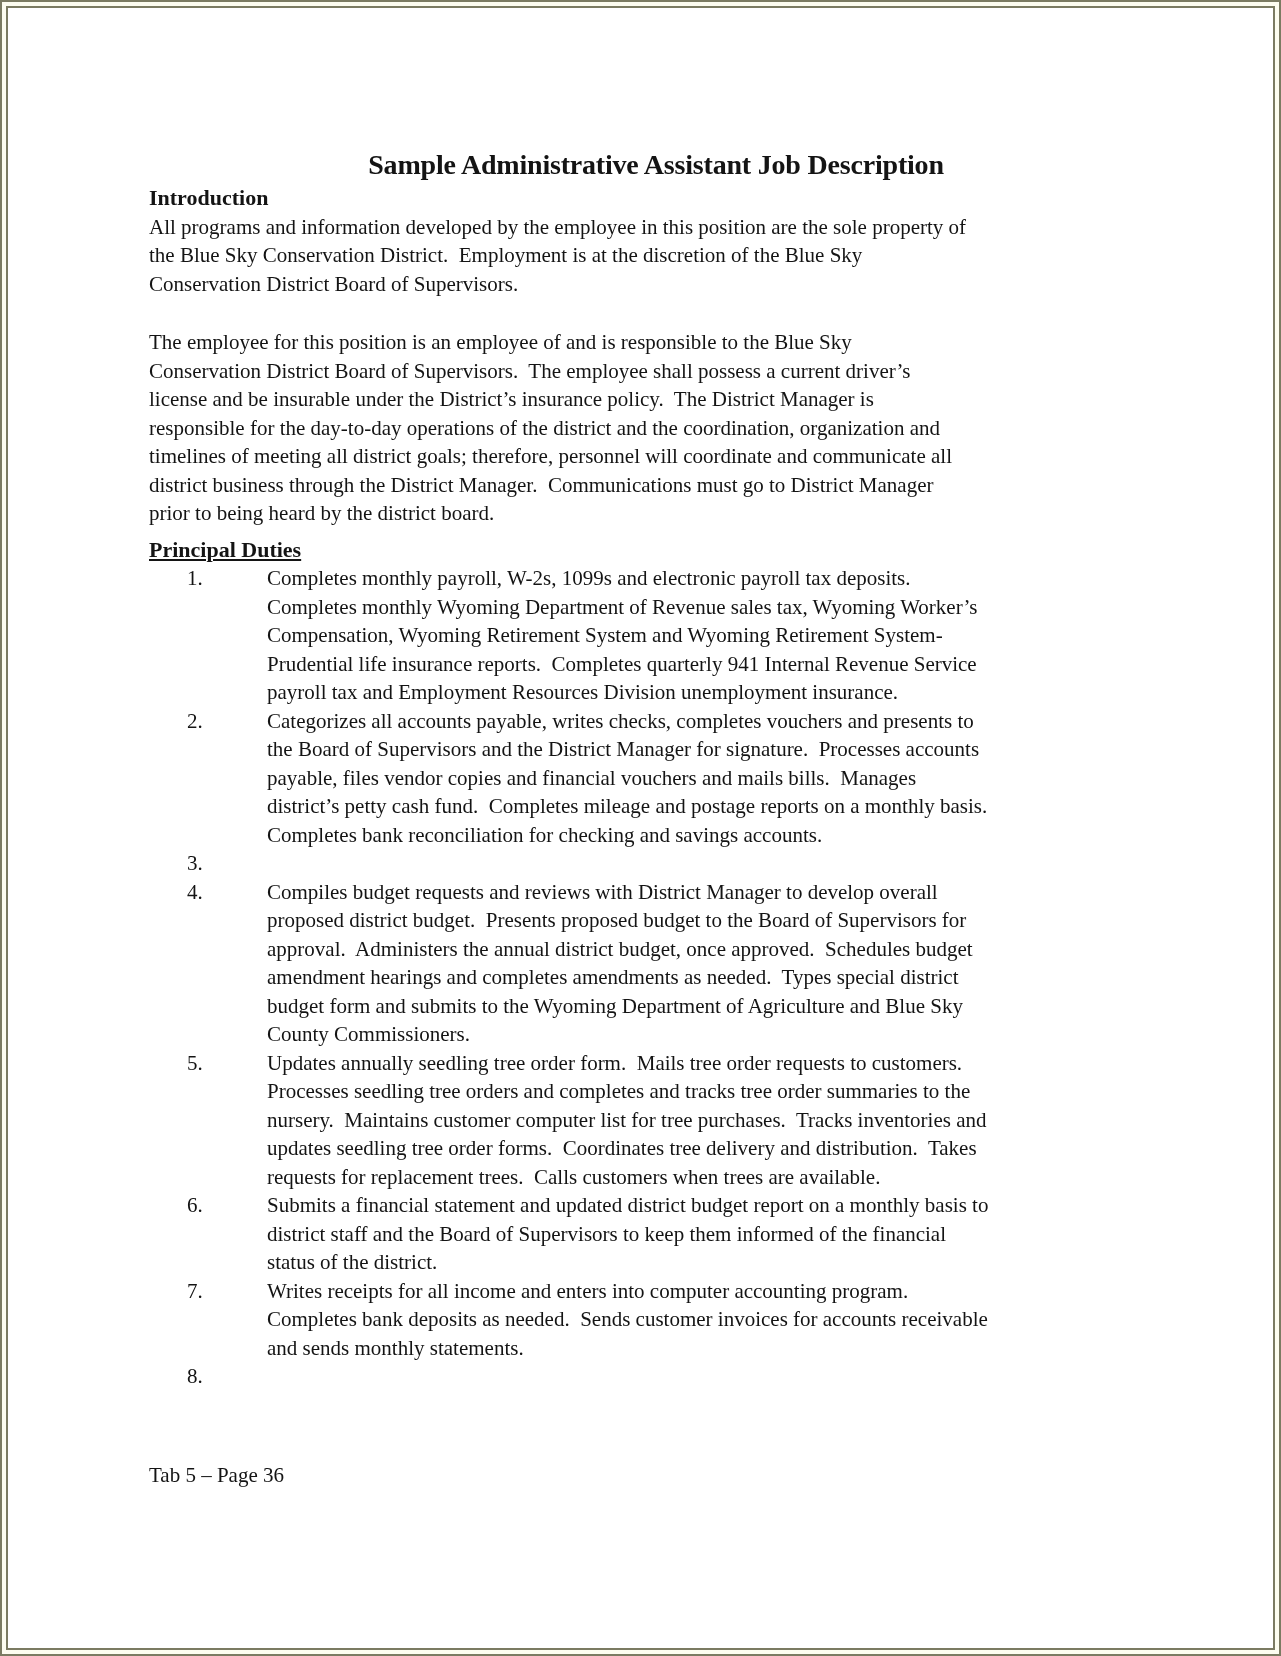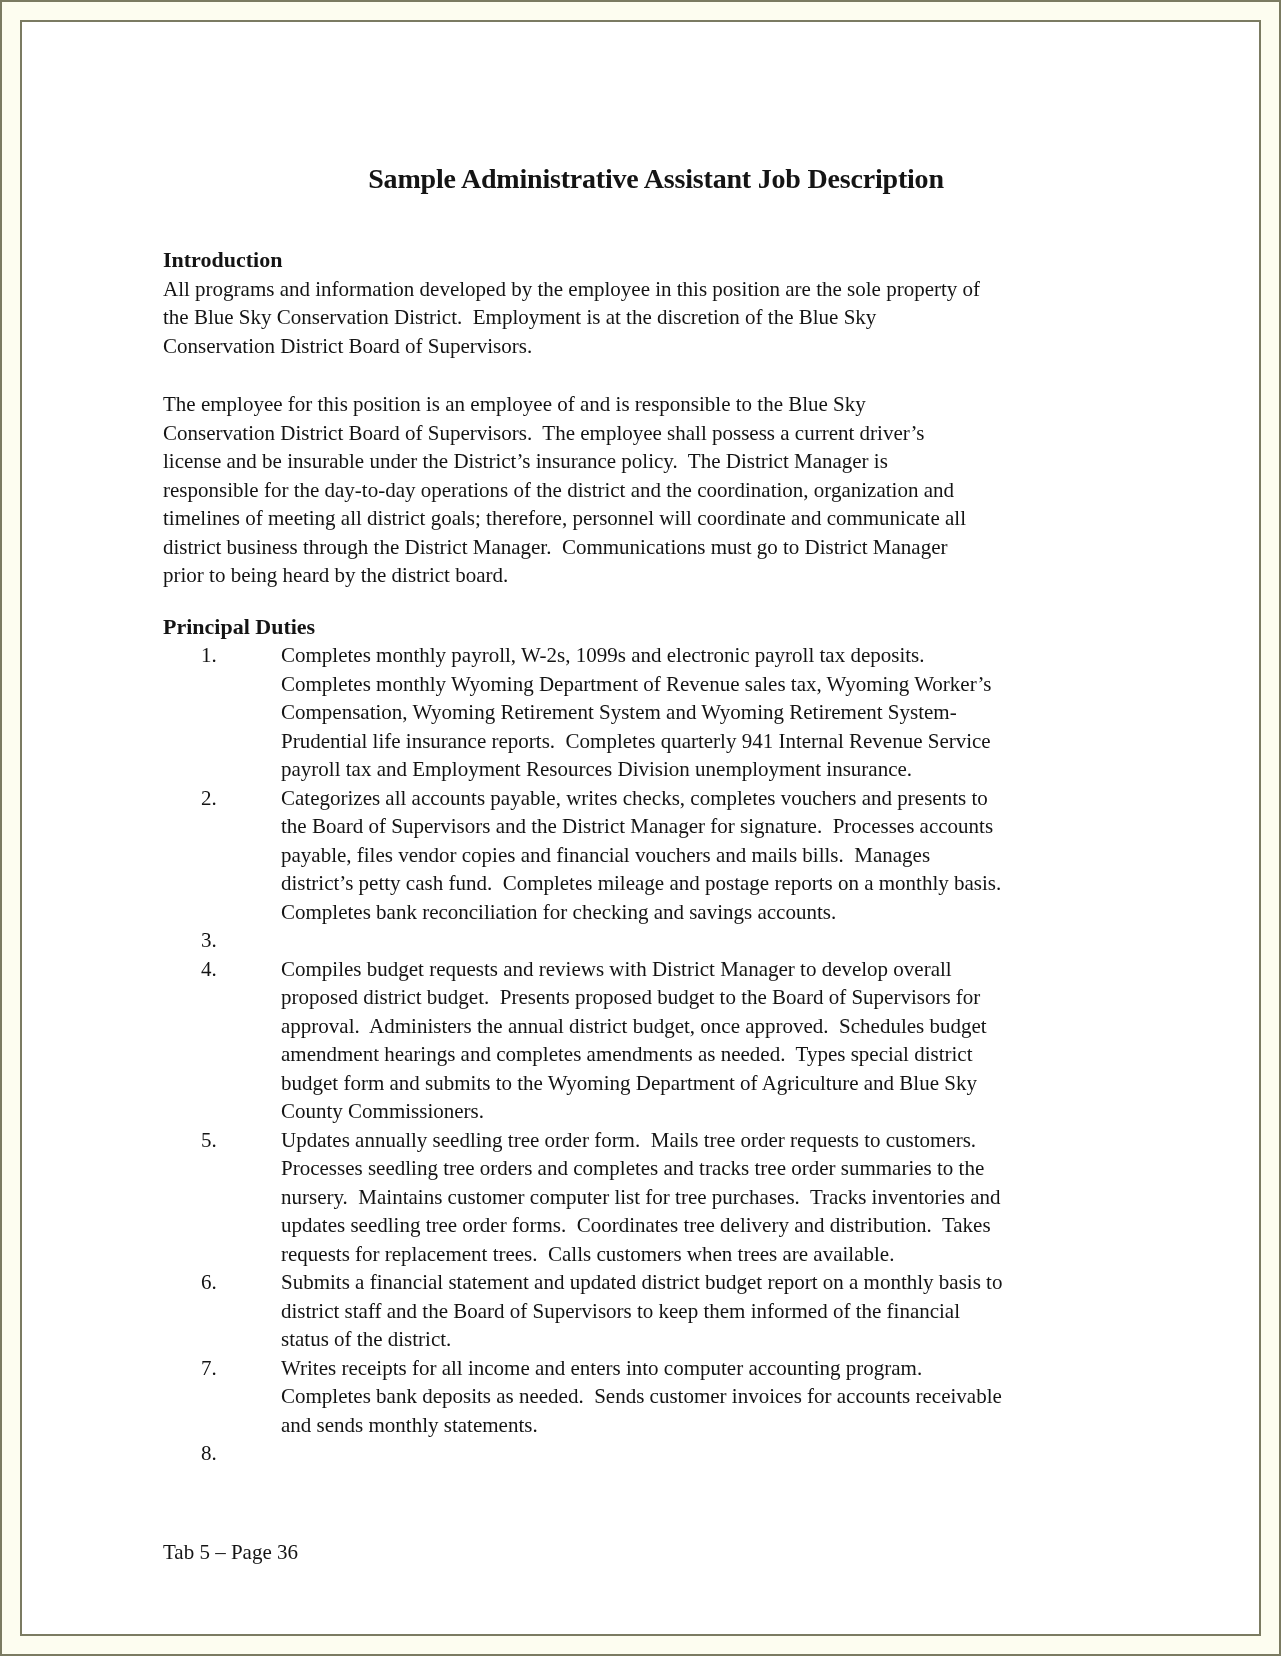--- a/index.html
+++ b/index.html
@@ -7,21 +7,21 @@
     padding: 0;
     background: #ffffff;
   }
   .page {
     position: relative;
     width: 1281px;
     height: 1656px;
     box-sizing: border-box;
     background: #fdfdf0;
     border: 2px solid #7b7b62;
-    padding: 18px;
+    padding: 4px;
     font-family: "Liberation Serif", "DejaVu Serif", serif;
     color: #141414;
   }
   .page-inner {
     box-sizing: border-box;
     width: 100%;
     height: 100%;
     border: 2px solid #7b7b62;
     background: #ffffff;
     overflow: hidden;
@@ -37,22 +37,22 @@
     font-weight: bold;
     text-align: center;
     letter-spacing: -0.2px;
   }
   .section-heading {
     margin: 0;
     font-size: 22px;
     line-height: 28.5px;
     font-weight: bold;
   }
-  .heading-introduction { margin-top: 48px; }
-  .heading-duties { margin-top: 23px; }
+  .heading-introduction { }
+  .heading-duties { margin-top: 8px; text-decoration: underline; }
   .para {
     margin: 0;
     font-size: 21px;
     line-height: 28.5px;
     white-space: pre-wrap;
   }
   .para + .para { margin-top: 30px; }
   .duties {
     margin: 0;
     padding: 0;

